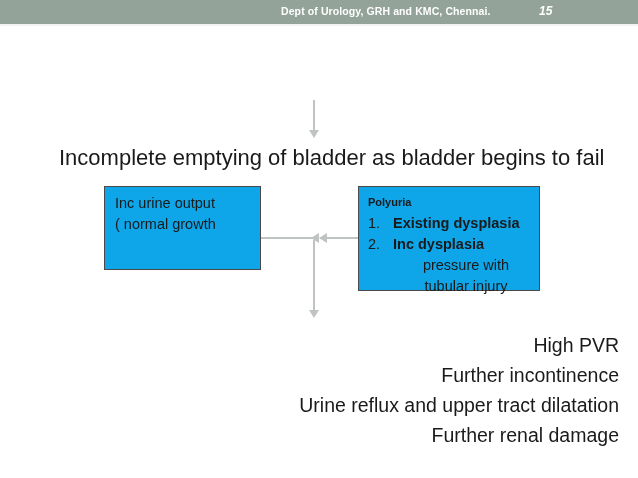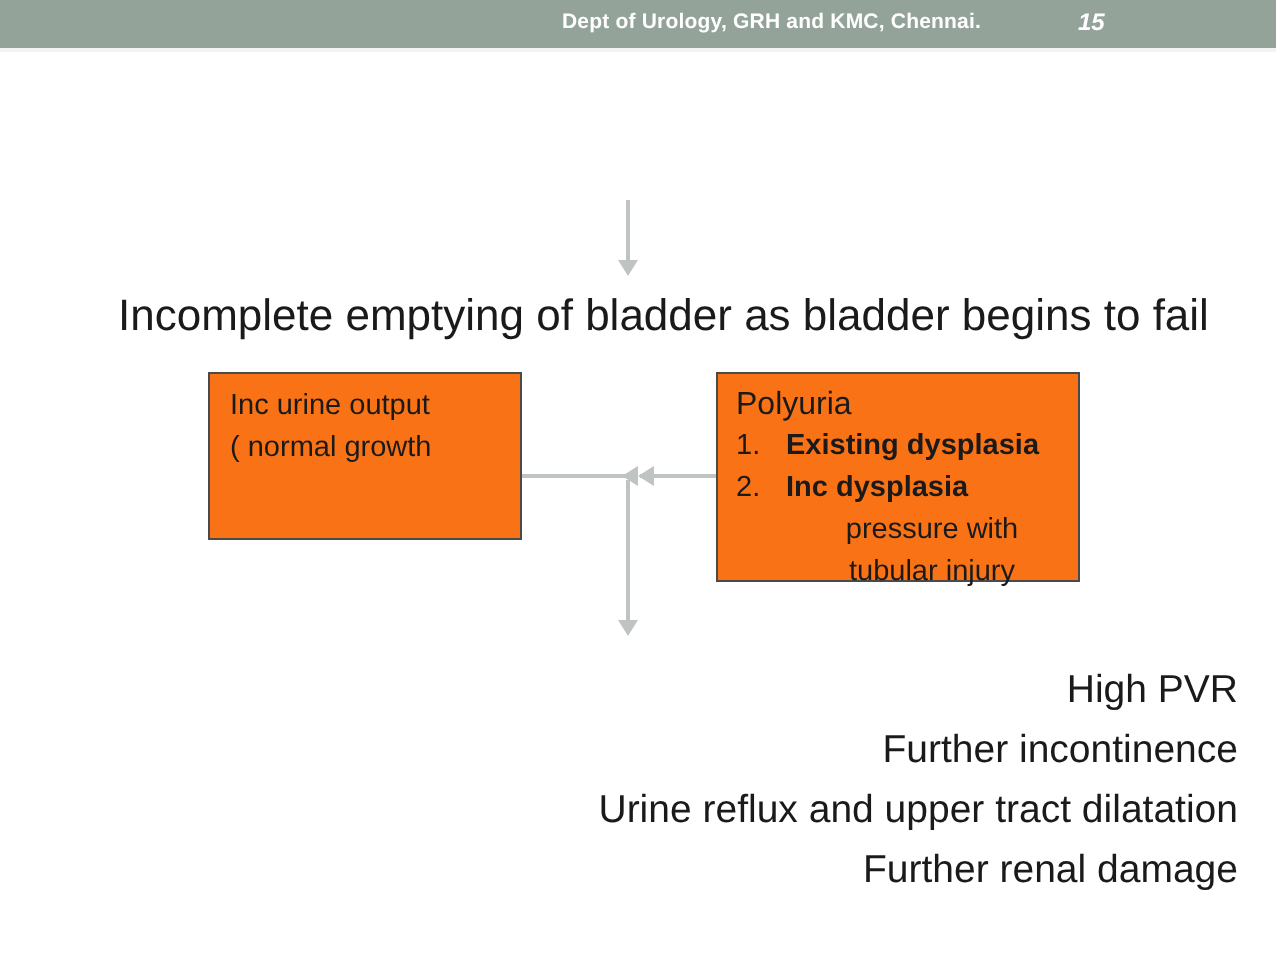--- a/index.html
+++ b/index.html
@@ -106,21 +106,21 @@
   #mid-head-b { left: 319px; top: 233px; }
 
   
   #low-arrow-shaft { left: 313px; top: 240px; height: 72px; }
   #low-arrow-head  { left: 309px; top: 310px; }
 
   
   .flow-box {
     position: absolute;
     border: 1.5px solid #4a4a4a;
-    background: #f97316;
+    background: #0ea5e9;
     box-sizing: border-box;
   }
   #box-left {
     left: 104px;
     top: 186px;
     width: 157px;
     height: 84px;
     padding: 6px 0 0 10px;
   }
   #box-right {
@@ -130,24 +130,25 @@
     height: 105px;
     padding: 5px 0 0 9px;
   }
   .box-line {
     font-size: 14.5px;
     line-height: 21px;
     color: #1a1a1a;
     white-space: nowrap;
   }
   .box-heading {
-    font-size: 16px;
-    line-height: 21px;
-    color: #1a1a1a;
-    white-space: nowrap;
+    font-size: 11px;
+    line-height: 21px;
+    color: #1a1a1a;
+    white-space: nowrap;
+    font-weight: bold;
   }
   .num-row {
     display: flex;
     font-size: 14.5px;
     line-height: 21px;
     color: #1a1a1a;
   }
   .num-marker {
     width: 25px;
     flex: 0 0 25px;

